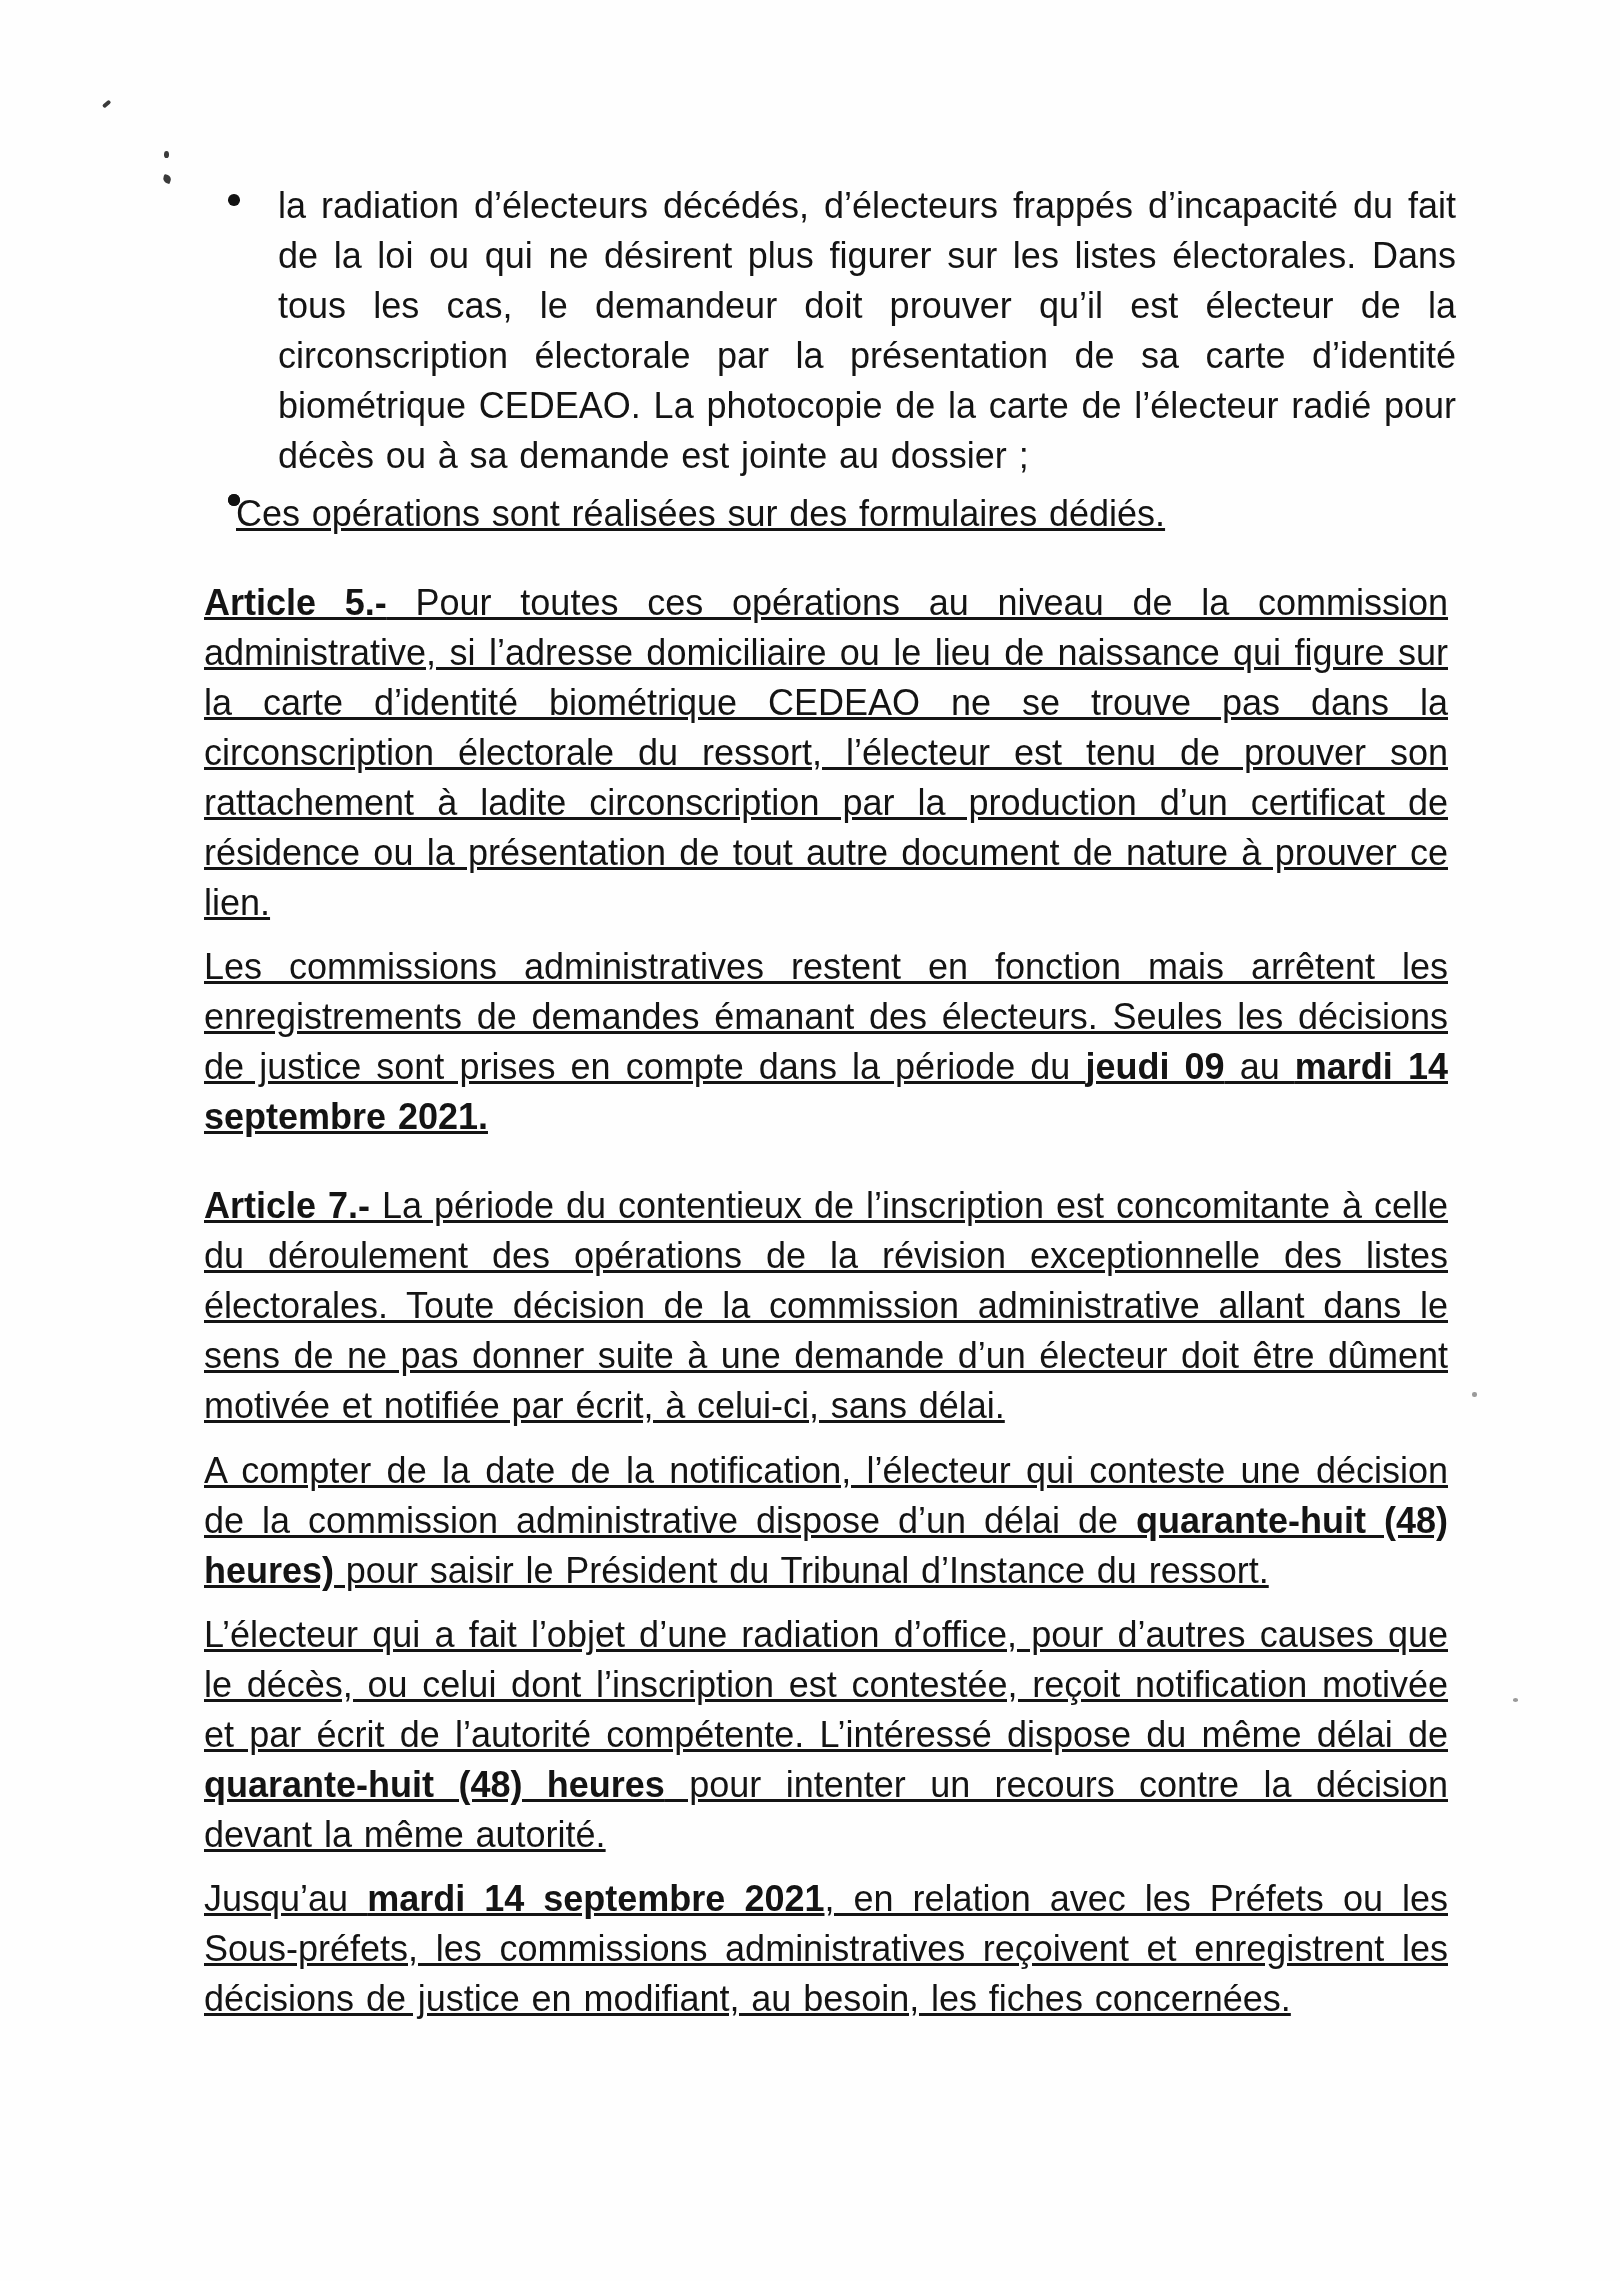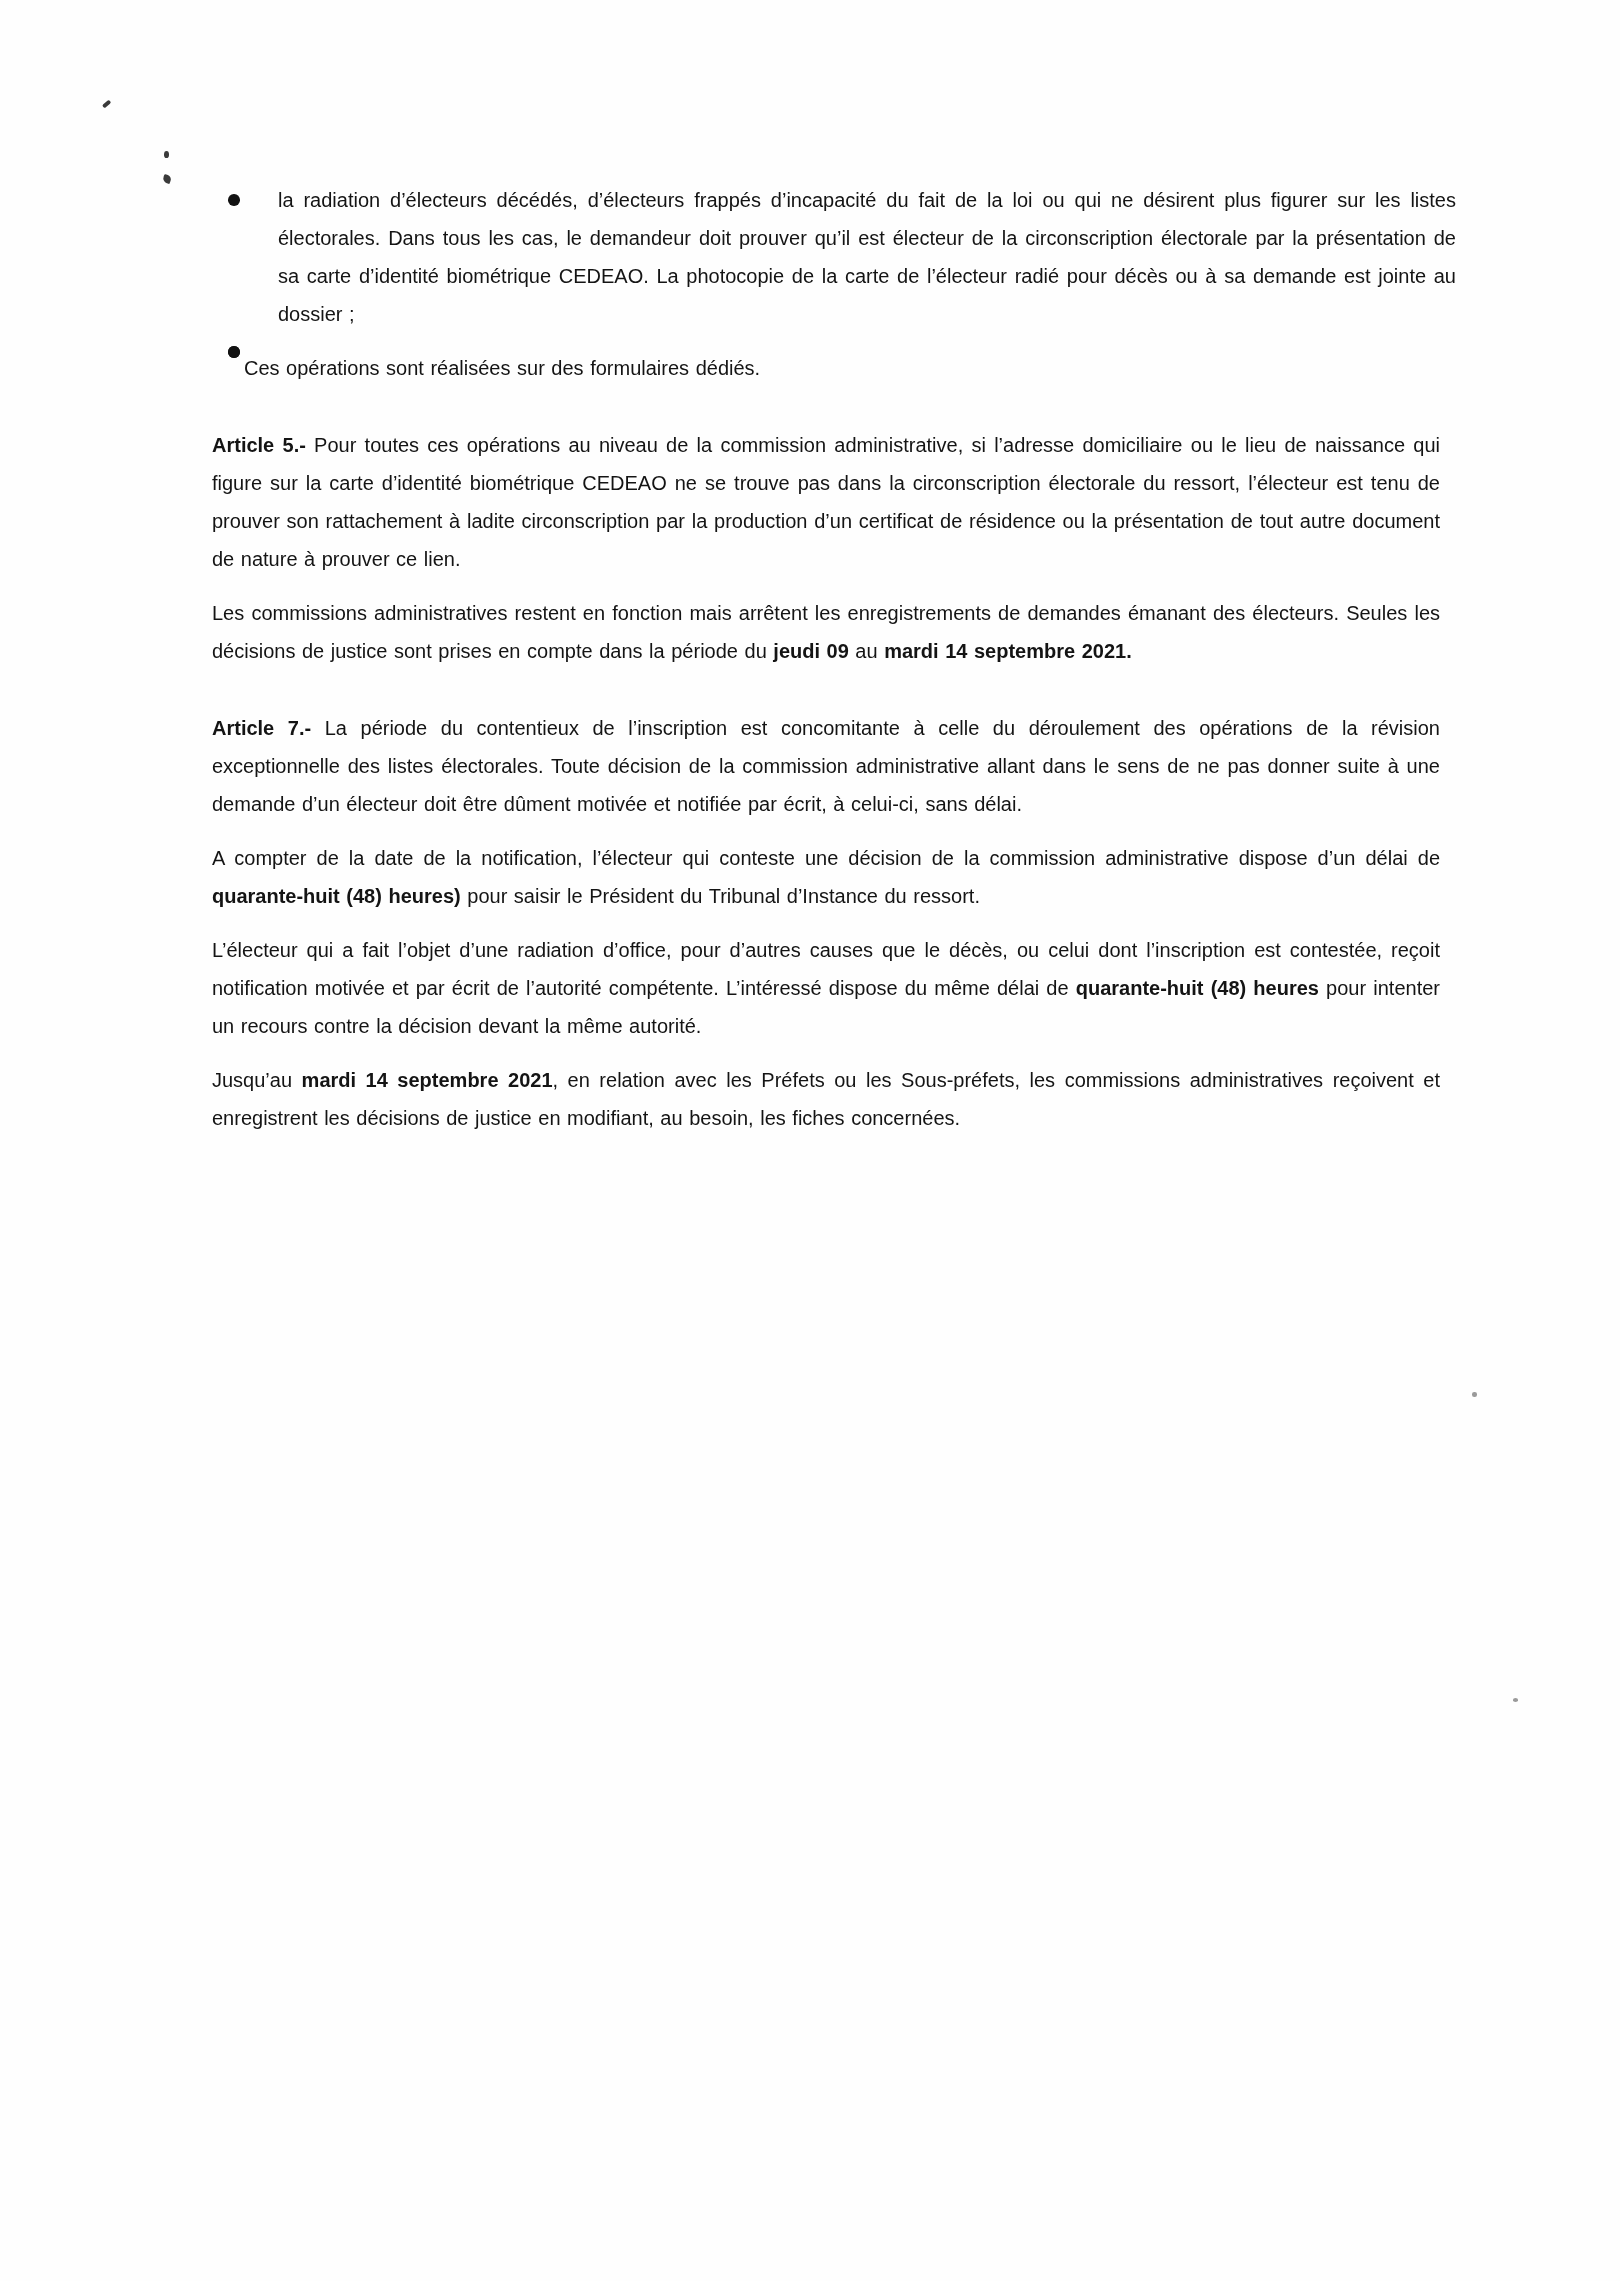--- a/index.html
+++ b/index.html
@@ -12,27 +12,27 @@
     background: #fefefe;
     color: #141414;
     font-family: "Liberation Sans", "DejaVu Sans", sans-serif;
     overflow: hidden;
   }
   .doc {
     position: absolute;
     left: 196px;
     top: 181px;
     width: 1260px;
-    font-size: 20px;
-    line-height: 38px;
+    font-size: 36px;
+    line-height: 50px;
     text-align: justify;
     word-spacing: 0.05em;
   }
   .b { font-weight: bold; }
-  p { margin: 16px; }
+  p { margin: 8px; text-decoration: underline; }
   ul.bullets {
     list-style: none;
     margin: 0;
     padding: 0;
   }
   ul.bullets li {
     position: relative;
     padding-left: 82px;
   }
   ul.bullets li .dot {

